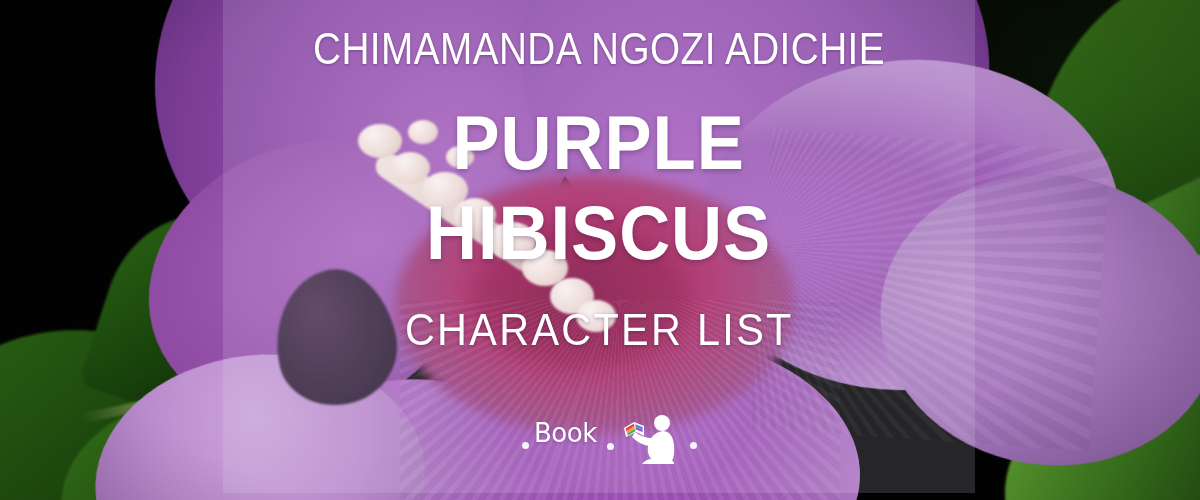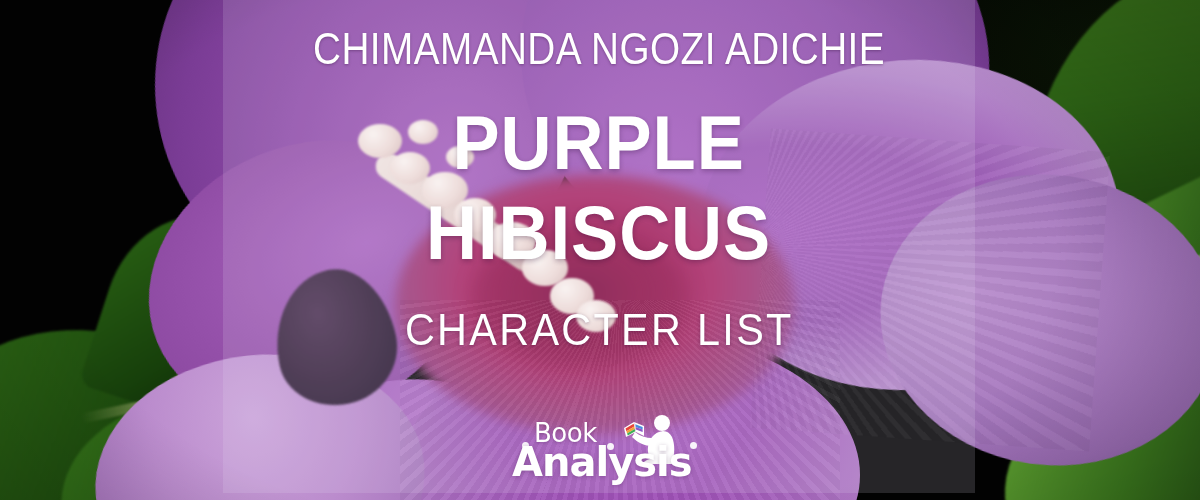--- a/index.html
+++ b/index.html
@@ -475,16 +475,15 @@
       <path d="M2 14 L12 8 L14 18 L4 23 Z" fill="#ffffff"></path>
       <path d="M12 8 L22 12 L22 22 L14 18 Z" fill="#ffffff"></path>
 
       <path d="M3.5 14.6 L11.6 9.8 L12.3 12.6 L4.4 17.2 Z" fill="#e8443a"></path>
       <path d="M4.4 17.2 L12.3 12.6 L12.8 15.0 L5.1 19.4 Z" fill="#f2a23c"></path>
       <path d="M5.1 19.4 L12.8 15.0 L13.3 17.3 L5.8 21.5 Z" fill="#3fae57"></path>
       <path d="M13.3 10.2 L20.6 13.1 L20.6 15.6 L13.6 12.9 Z" fill="#4a8ede"></path>
       <path d="M13.6 12.9 L20.6 15.6 L20.6 18.0 L13.9 15.5 Z" fill="#8e57c8"></path>
     </svg>
 
-    <div class="logo-analysis">Analysis</div>
   </div>
 
 </div>
 
 </body></html>

